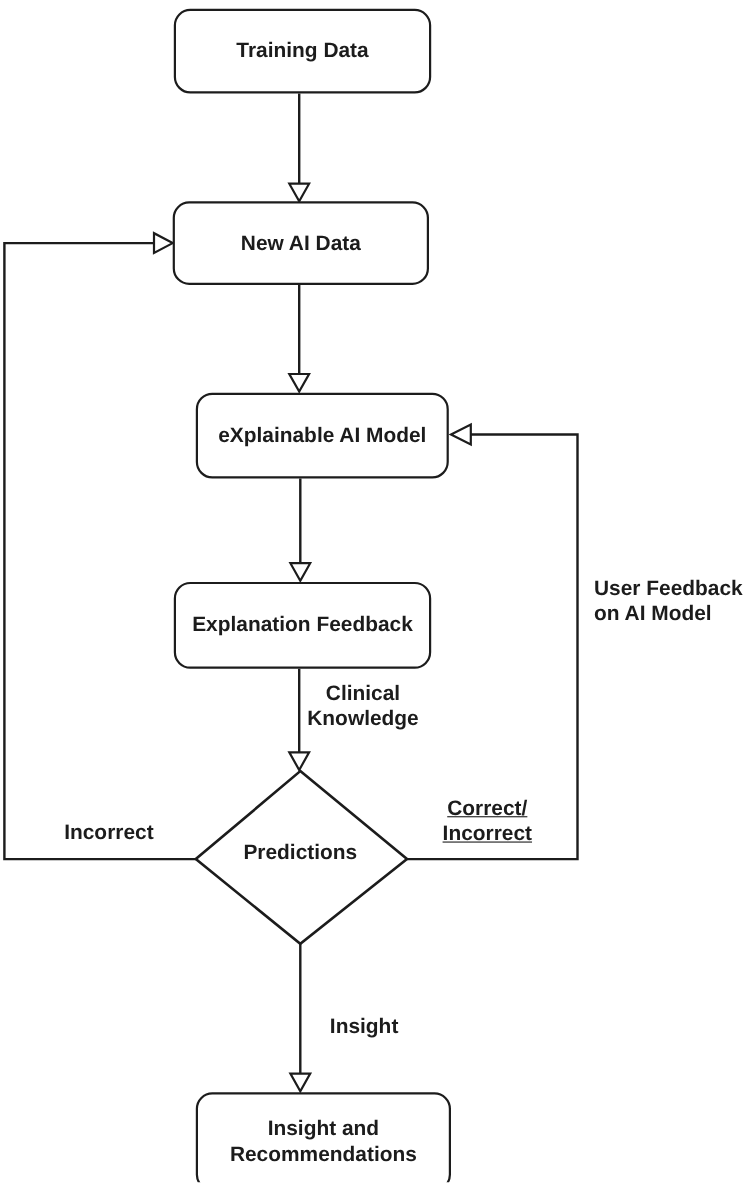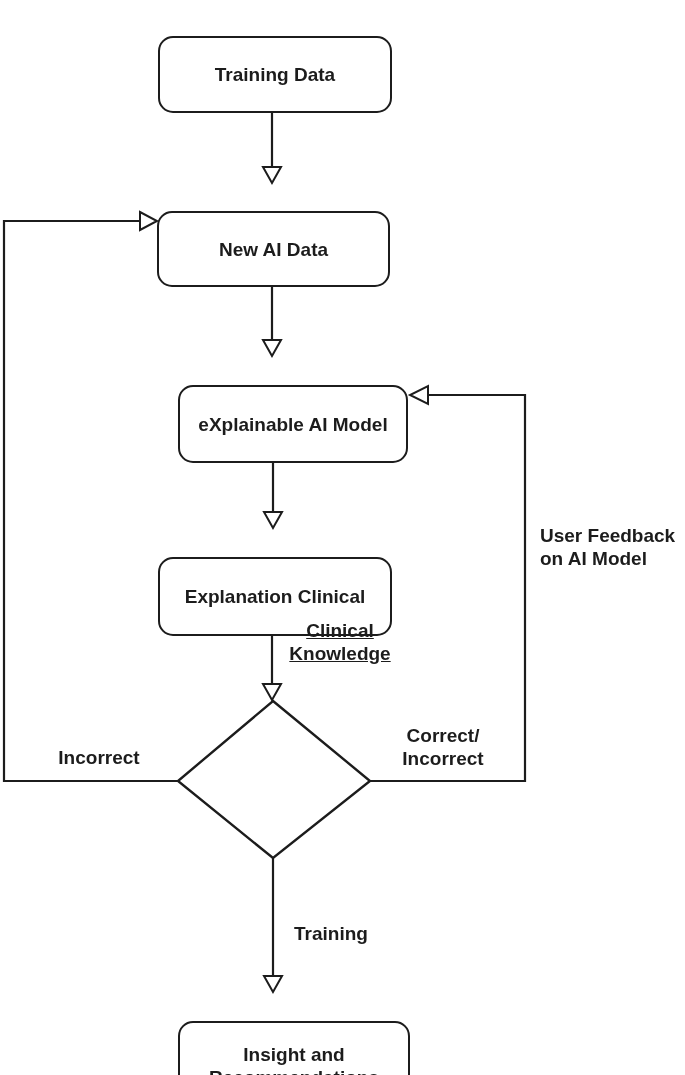--- a/index.html
+++ b/index.html
@@ -24,42 +24,41 @@
     border: 2.5px solid #1c1c1c;
     border-radius: 15px;
     background: #ffffff;
     display: flex;
     align-items: center;
     justify-content: center;
     text-align: center;
     font-size: 19px;
     line-height: 23px;
     white-space: pre-line;
-    margin-top: 28px;
   }
   .node-training       { left: 158px; top: 8px;   width: 234px; height: 77px; }
   .node-new-ai         { left: 157px; top: 183px; width: 233px; height: 76px; }
   .node-explainable    { left: 178px; top: 357px; width: 230px; height: 78px; }
   .node-explanation    { left: 158px; top: 529px; width: 234px; height: 79px; }
   .node-insight        { left: 178px; top: 993px; width: 232px; height: 90px; }
   .diamond-label {
     position: absolute;
     left: 203px; top: 765px; width: 140px;
     text-align: center;
     font-size: 19px;
   }
   .elabel {
     position: absolute;
     font-size: 19px;
     line-height: 23px;
     white-space: pre-line;
   }
-  .elabel-clinical  { left: 282px; top: 619px; width: 116px; text-align: center; text-decoration: underline; }
+  .elabel-clinical  { left: 272px; top: 619px; width: 116px; text-align: center; }
   .elabel-incorrect { left: 39px;  top: 746px; width: 120px; text-align: center; }
-  .elabel-corr-inc  { left: 393px; top: 724px; width: 100px; text-align: center; }
+  .elabel-corr-inc  { left: 393px; top: 724px; width: 100px; text-align: center; text-decoration: underline; }
   .elabel-correct   { left: 286px; top: 922px; width: 90px;  text-align: center; }
   .elabel-feedback  { left: 540px; top: 524px; width: 146px; text-align: left; }
 </style>
 </head>
 <body>
 
 <div class="canvas">
 
   <svg class="connector-layer" viewBox="0 0 685 1075" xmlns="http://www.w3.org/2000/svg">
 
@@ -93,35 +92,36 @@
 
   <div class="node node-new-ai">
     <span>New AI Data</span>
   </div>
 
   <div class="node node-explainable">
     <span>eXplainable AI Model</span>
   </div>
 
   <div class="node node-explanation">
-    <span>Explanation Clinical</span>
+    <span>Explanation Feedback</span>
   </div>
 
+  <div class="diamond-label">Predictions</div>
 
   <div class="node node-insight">
     <span>Insight and
 Recommendations</span>
   </div>
 
   <div class="elabel elabel-clinical">Clinical
 Knowledge</div>
 
   <div class="elabel elabel-incorrect">Incorrect</div>
 
   <div class="elabel elabel-corr-inc">Correct/
 Incorrect</div>
 
-  <div class="elabel elabel-correct">Training</div>
+  <div class="elabel elabel-correct">Insight</div>
 
   <div class="elabel elabel-feedback">User Feedback
 on AI Model</div>
 
 </div>
 
 </body></html>

